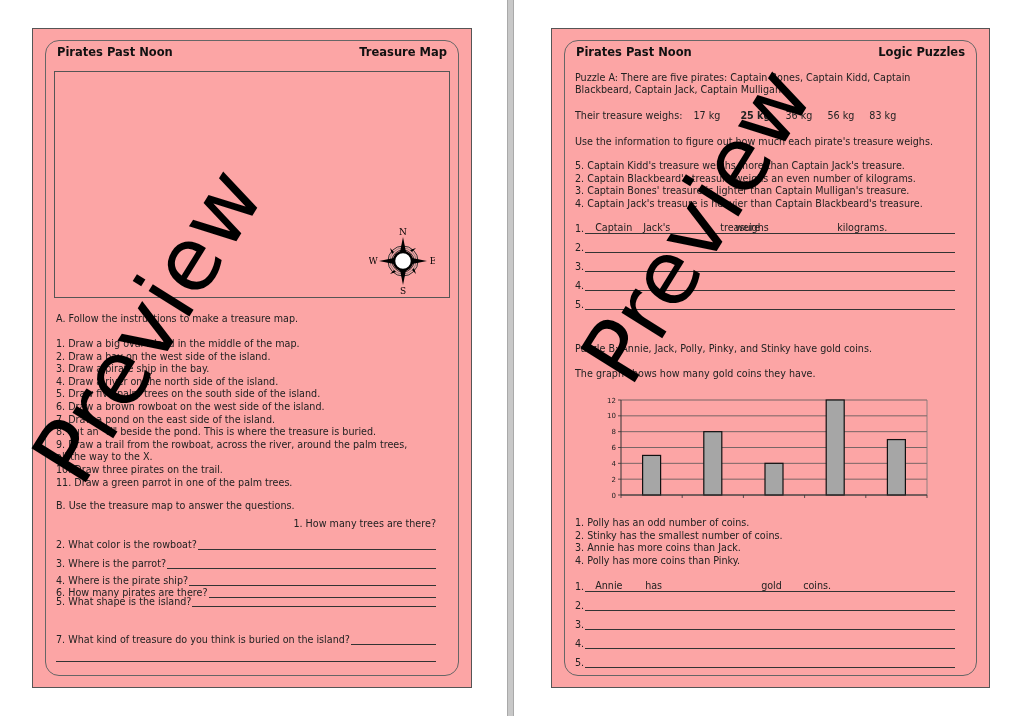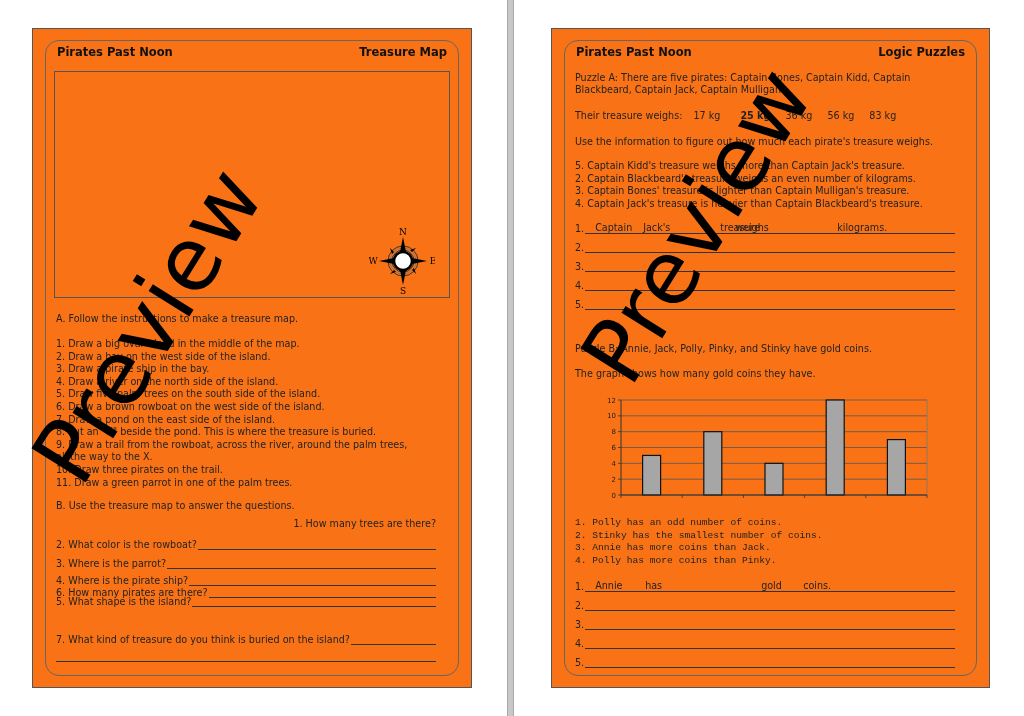--- a/index.html
+++ b/index.html
@@ -9,21 +9,21 @@
       font-family: "DejaVu Sans", sans-serif;
       color: #1a1a1a;
     }
     .divider {
       position: absolute; left: 507px; top: 0; width: 7px; height: 716px;
       background: #c8c8c8; border-left: 1px solid #a9a9a9; border-right: 1px solid #a9a9a9;
       box-sizing: border-box;
     }
     .page {
       position: absolute; top: 28px; width: 440px; height: 660px;
-      border: 1px solid #555; box-sizing: border-box; background: #f97316;
+      border: 1px solid #555; box-sizing: border-box; background: #fca5a5;
     }
     .page.left { left: 32px; }
     .page.right { left: 551px; width: 439px; }
     .inner {
       position: absolute; left: 12px; top: 11px; right: 12px; bottom: 11px;
       border: 1px solid #666; border-radius: 14px; box-sizing: border-box;
     }
     .hdr {
       position: absolute; top: 4px; left: 11px; right: 11px; height: 18px;
       font-weight: bold; font-size: 11.5px; color: #111;
@@ -232,21 +232,21 @@
           <line x1="26" y1="98" x2="332" y2="98" stroke="#333" stroke-width="1"></line>
           <line x1="26" y1="98" x2="26" y2="101" stroke="#333" stroke-width="0.8"></line>
           <line x1="87.2" y1="98" x2="87.2" y2="101" stroke="#333" stroke-width="0.8"></line>
           <line x1="148.4" y1="98" x2="148.4" y2="101" stroke="#333" stroke-width="0.8"></line>
           <line x1="209.60000000000002" y1="98" x2="209.60000000000002" y2="101" stroke="#333" stroke-width="0.8"></line>
           <line x1="270.8" y1="98" x2="270.8" y2="101" stroke="#333" stroke-width="0.8"></line>
           <line x1="332" y1="98" x2="332" y2="101" stroke="#333" stroke-width="0.8"></line>
         </svg>
     </div>
 
-    <ul class="list" style="top:476px;font-family:Liberation Mono, monospace;">
+    <ul class="list" style="top:476px;">
       <li>1. Polly has an odd number of coins.</li>
       <li>2. Stinky has the smallest number of coins.</li>
       <li>3. Annie has more coins than Jack.</li>
       <li>4. Polly has more coins than Pinky.</li>
     </ul>
 
     <div class="arow" style="top:538px;">
       <span class="n">1.</span>
       <span class="line">
         <span style="left:10px;margin-top:20px;">Annie</span>

